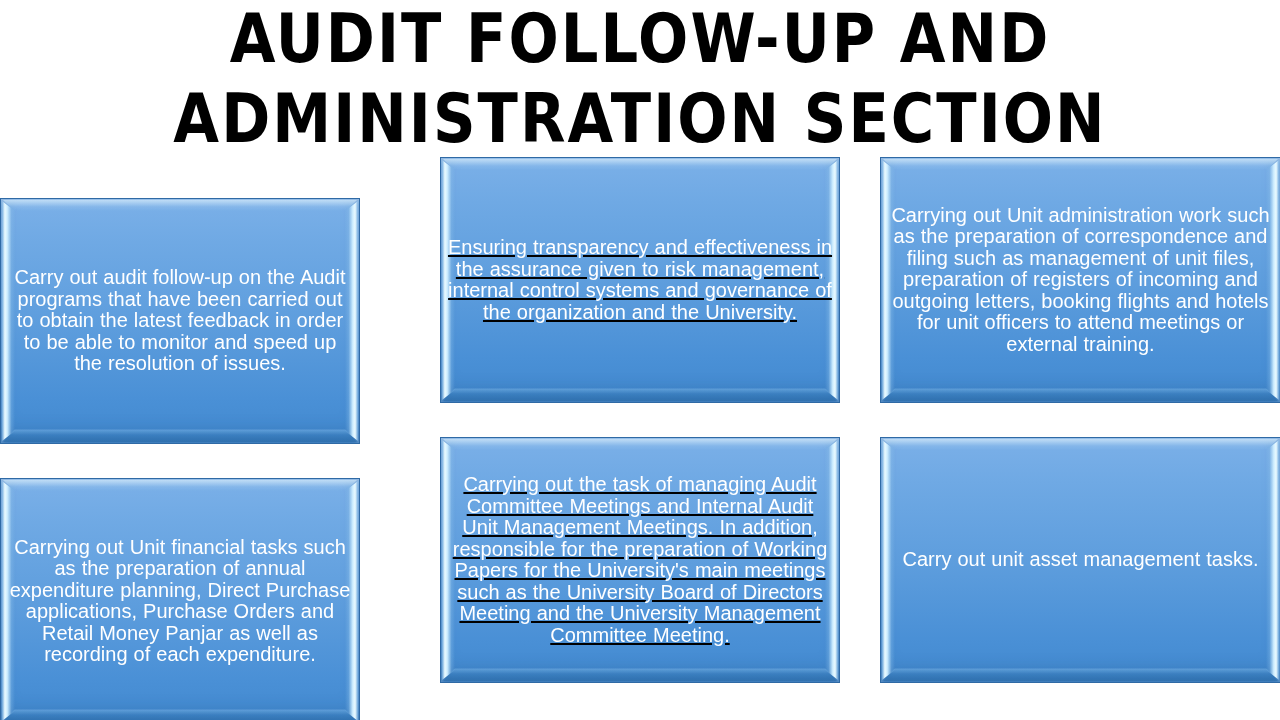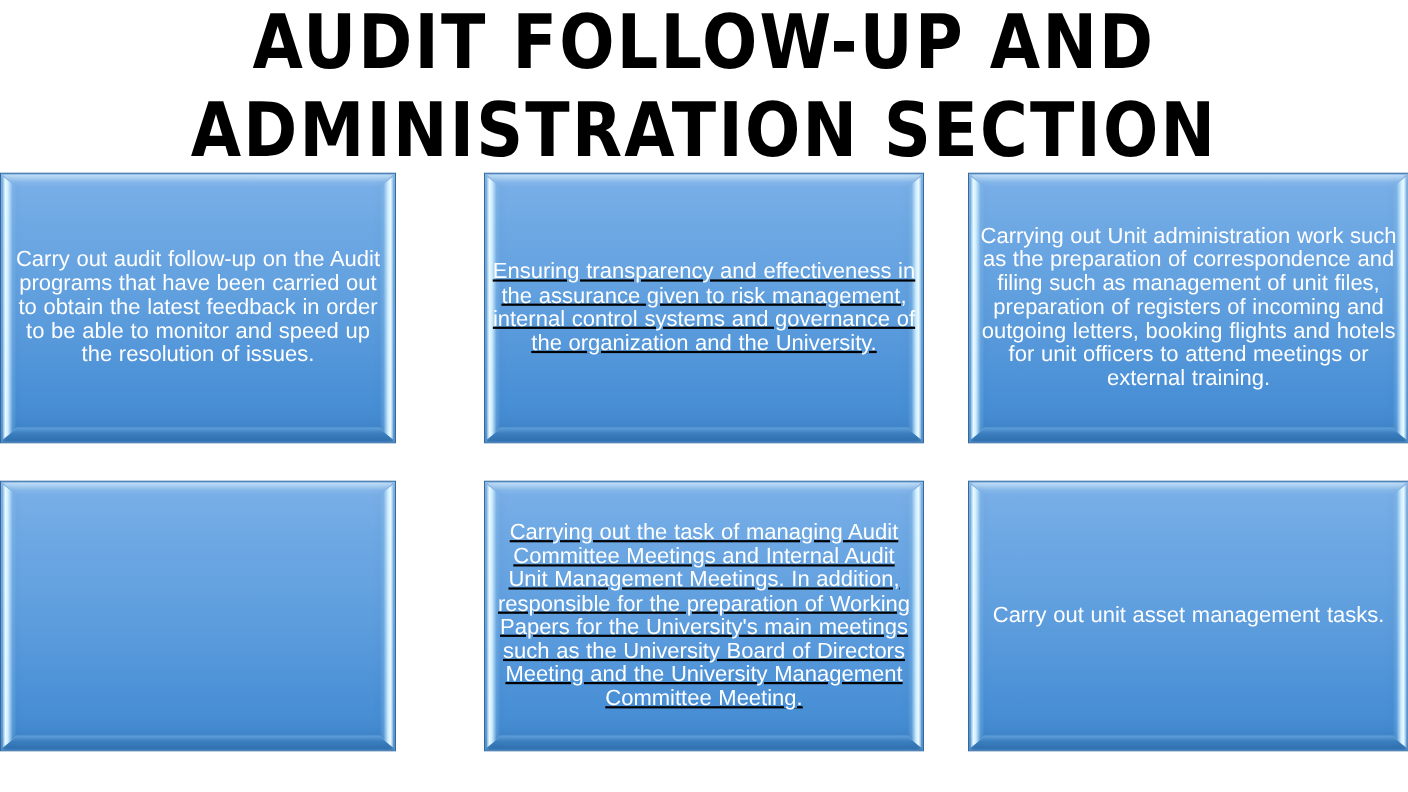--- a/index.html
+++ b/index.html
@@ -145,21 +145,21 @@
     font-size: 20px;
     line-height: 21.5px;
     text-align: center;
     padding: 0 6px;
     width: 100%;
     box-sizing: border-box;
     word-spacing: 0.5px;
   }
 
   
-  .col1 { left: 0px;    width: 360px; }
+  .col1 { left: 0px;    width: 360px; margin-top: 41px; }
   .col2 { left: 440px;  width: 400px; text-decoration: underline; }
   .col3 { left: 880px;  width: 401px; }
 </style>
 </head>
 <body>
 
 <div class="title-block">
   <span class="title-line l1">AUDIT FOLLOW-UP AND</span>
   <span class="title-line l2">ADMINISTRATION SECTION</span>
 </div>
@@ -198,20 +198,21 @@
   </div>
 
   <div class="card-row row2">
 
     <div class="card col1">
       <span class="inner-shade"></span>
       <span class="bevel-top"></span>
       <span class="bevel-left"></span>
       <span class="bevel-right"></span>
       <span class="bevel-bottom"></span>
+      <div class="card-text">Carrying out Unit financial tasks such as the preparation of annual expenditure planning, Direct Purchase applications, Purchase Orders and Retail Money Panjar as well as recording of each expenditure.</div>
     </div>
 
     <div class="card col3">
       <span class="inner-shade"></span>
       <span class="bevel-top"></span>
       <span class="bevel-left"></span>
       <span class="bevel-right"></span>
       <span class="bevel-bottom"></span>
       <div class="card-text">Carry out unit asset management tasks.</div>
     </div>

